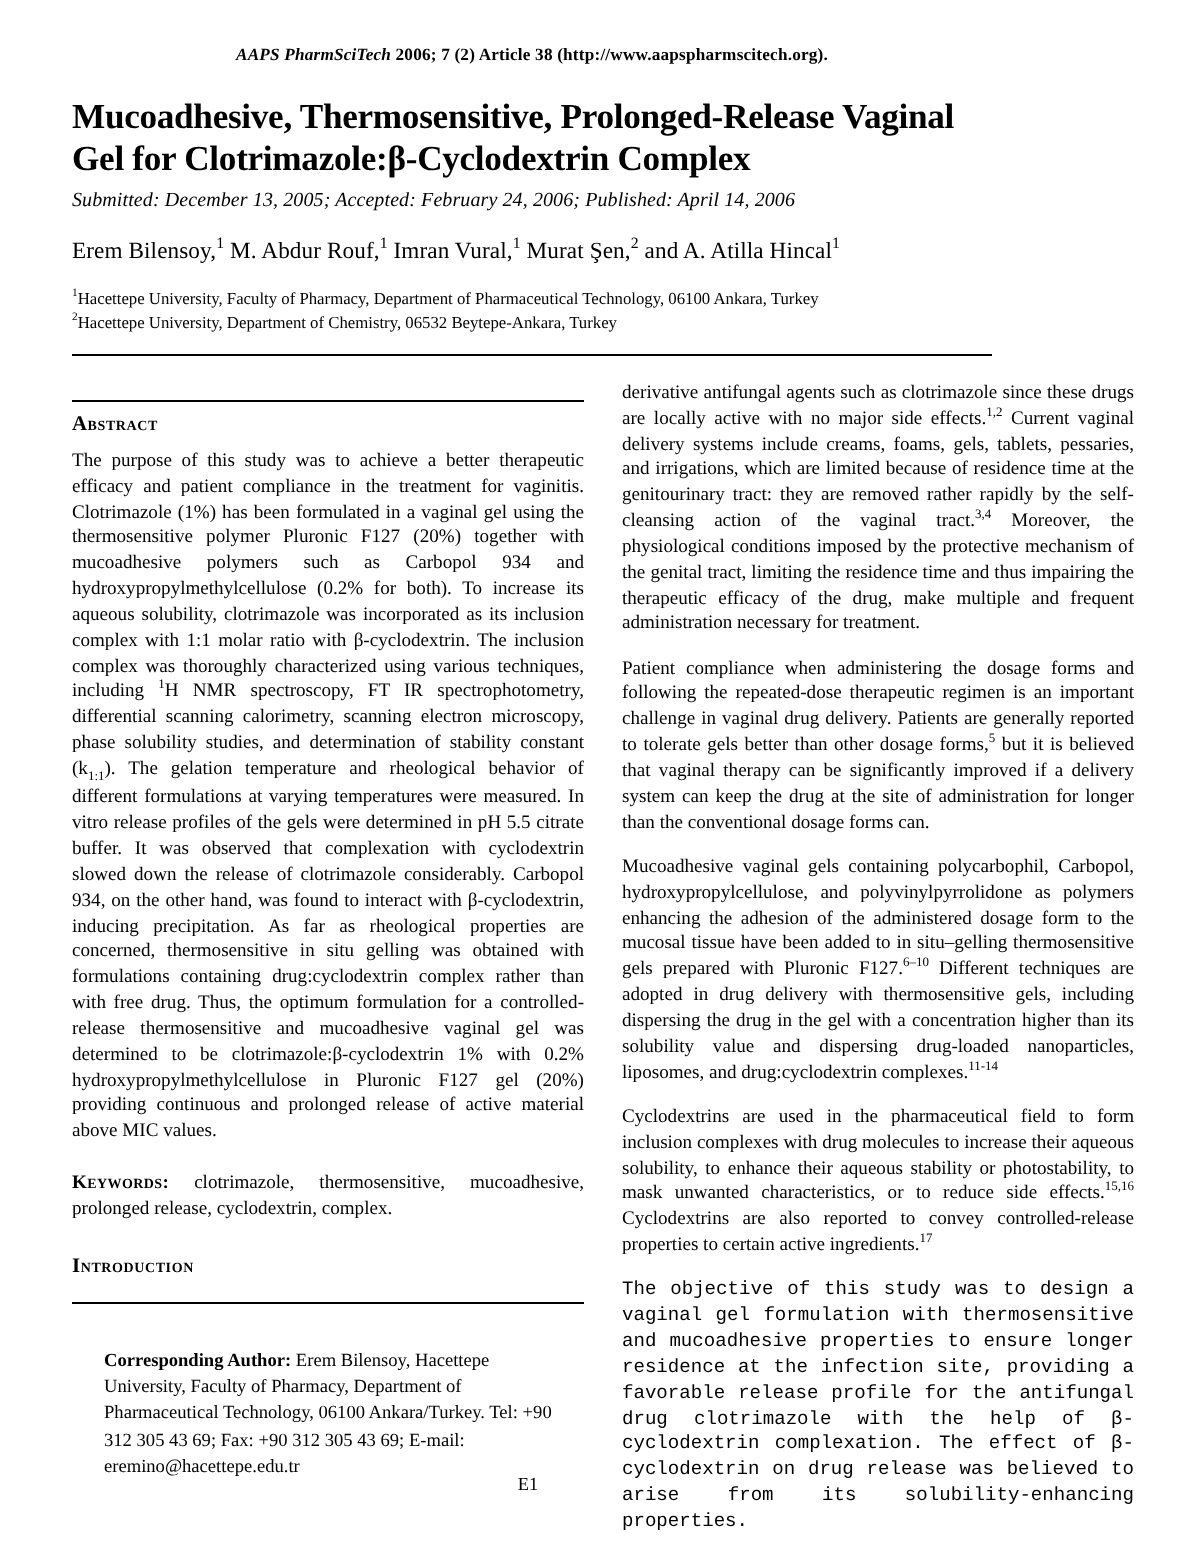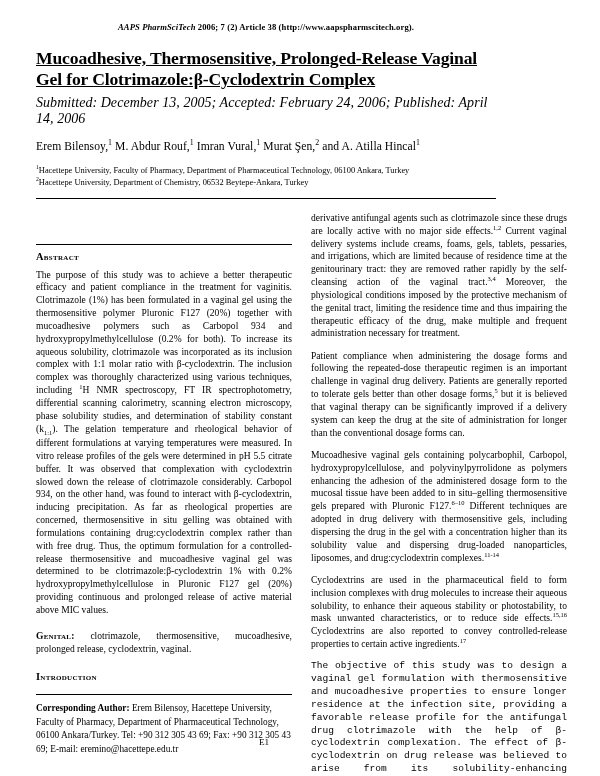--- a/index.html
+++ b/index.html
@@ -36,24 +36,23 @@
     font-style: italic;
   }
 
   
   .title {
     font-size: 17.6px;
     font-weight: bold;
     line-height: 1.18;
     letter-spacing: -0.15px;
     margin: 16px 0 5px 0;
-    text-decoration: underline;
   }
   .pubdates {
-    font-size: 14px;
+    font-size: 10px;
     font-style: italic;
     margin: 0 0 13px 0;
     letter-spacing: 0.05px;
   }
   .authors {
     font-size: 11.6px;
     margin: 0 0 12px 0;
     letter-spacing: 0.05px;
   }
   .affiliations {
@@ -126,21 +125,21 @@
 
   
   .corr-box {
     margin-top: 12px;
     border-top: 1px solid #000;
     padding-top: 7px;
   }
   .corr-text {
     font-size: 9.3px;
     line-height: 1.44;
-    margin: 0;
+    margin: 16px;
     text-align: left;
   }
   .corr-text .corr-label { font-weight: bold; }
 
   
   .footer {
     position: absolute;
     left: 0;
     right: 0;
     bottom: 29px;
@@ -173,21 +172,21 @@
   <div class="columns">
 
     <div class="col col-left">
 
       <hr class="section-rule">
       <div class="section-head">Abstract</div>
 
       <p class="body-text">The purpose of this study was to achieve a better therapeutic efficacy and patient compliance in the treatment for vaginitis. Clotrimazole (1%) has been formulated in a vaginal gel using the thermosensitive polymer Pluronic F127 (20%) together with mucoadhesive polymers such as Carbopol 934 and hydroxypropylmethylcellulose (0.2% for both). To increase its aqueous solubility, clotrimazole was incorporated as its inclusion complex with 1:1 molar ratio with β-cyclodextrin. The inclusion complex was thoroughly characterized using various techniques, including <sup>1</sup>H NMR spectroscopy, FT IR spectrophotometry, differential scanning calorimetry, scanning electron microscopy, phase solubility studies, and determination of stability constant (k<sub style="font-size:0.68em">1:1</sub>). The gelation temperature and rheological behavior of different formulations at varying temperatures were measured. In vitro release profiles of the gels were determined in pH 5.5 citrate buffer. It was observed that complexation with cyclodextrin slowed down the release of clotrimazole considerably. Carbopol 934, on the other hand, was found to interact with β-cyclodextrin, inducing precipitation. As far as rheological properties are concerned, thermosensitive in situ gelling was obtained with formulations containing drug:cyclodextrin complex rather than with free drug. Thus, the optimum formulation for a controlled-release thermosensitive and mucoadhesive vaginal gel was determined to be clotrimazole:β-cyclodextrin 1% with 0.2% hydroxypropylmethylcellulose in Pluronic F127 gel (20%) providing continuous and prolonged release of active material above MIC values.</p>
 
       <div class="kw-block">
-        <p class="keywords"><span class="kw-label">Genital:</span><span> clotrimazole, thermosensitive, mucoadhesive, prolonged release, cyclodextrin, vaginal.</span></p>
+        <p class="keywords"><span class="kw-label">Keywords:</span><span> clotrimazole, thermosensitive, mucoadhesive, prolonged release, cyclodextrin, complex.</span></p>
       </div>
 
       <div class="section-head intro">Introduction</div>
 
 
       <div class="corr-box">
         <p class="corr-text"><span class="corr-label">Corresponding Author:</span><span> Erem Bilensoy, Hacettepe University, Faculty of Pharmacy, Department of Pharmaceutical Technology, 06100 Ankara/Turkey. Tel: +90 312 305 43 69; Fax: +90 312 305 43 69; E-mail: eremino@hacettepe.edu.tr</span></p>
       </div>
 
     </div>

